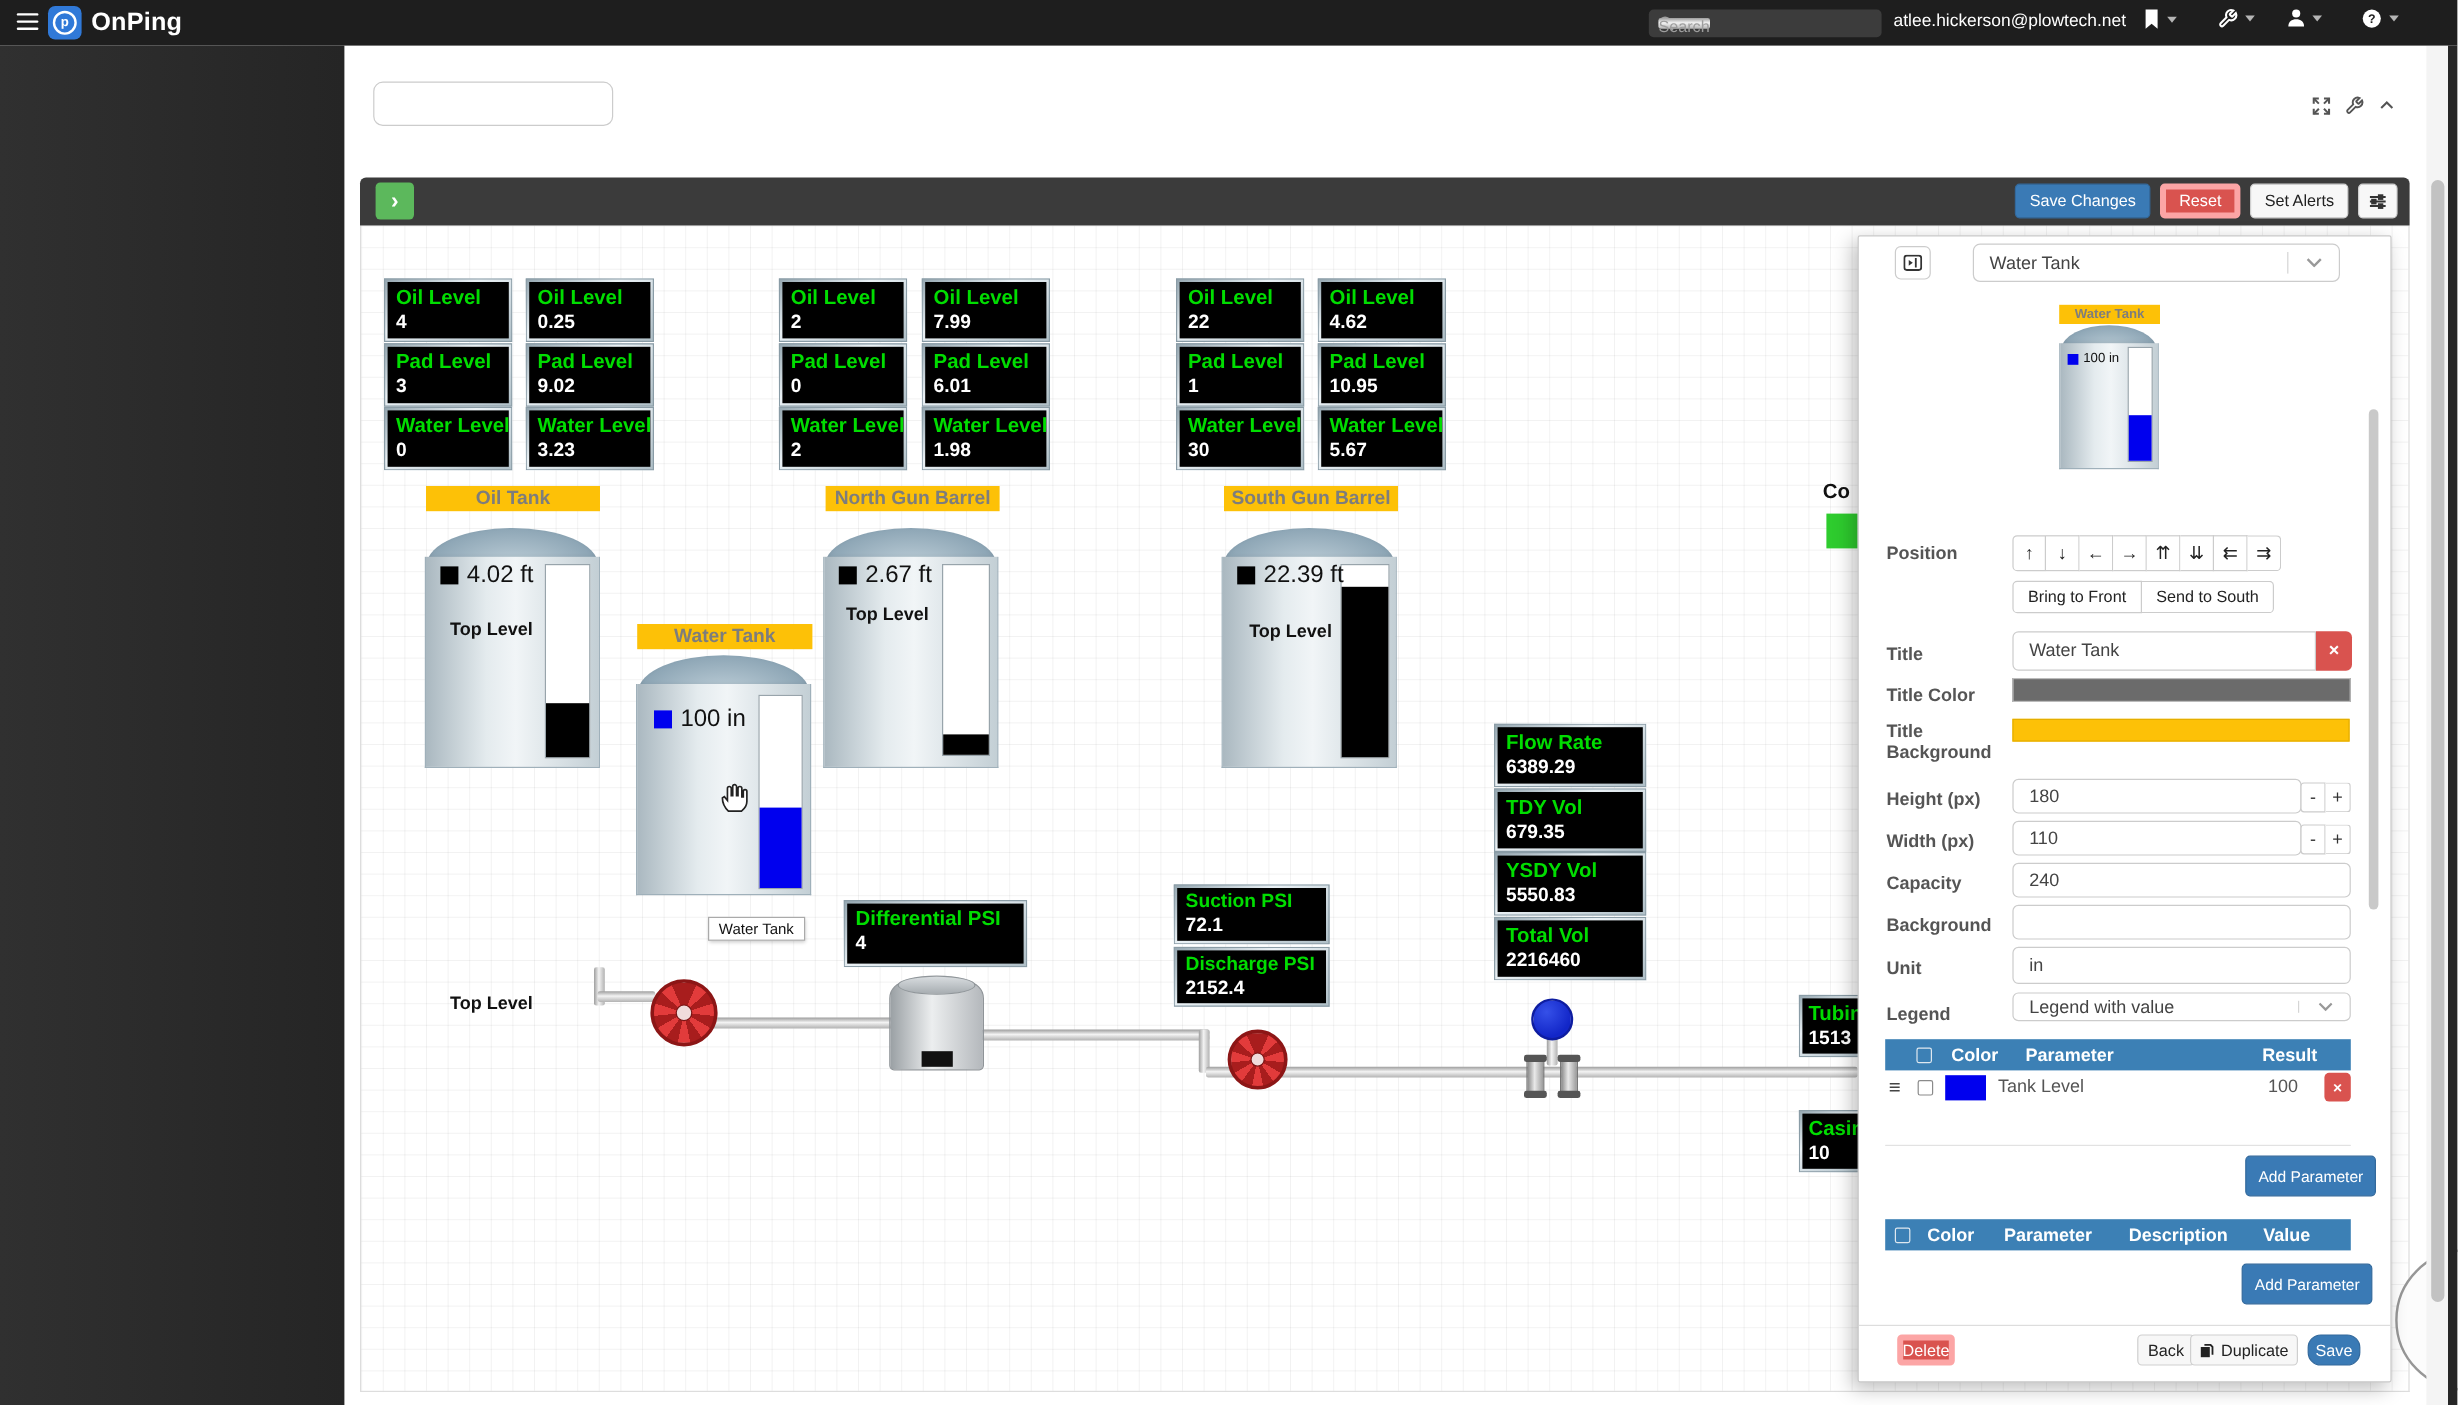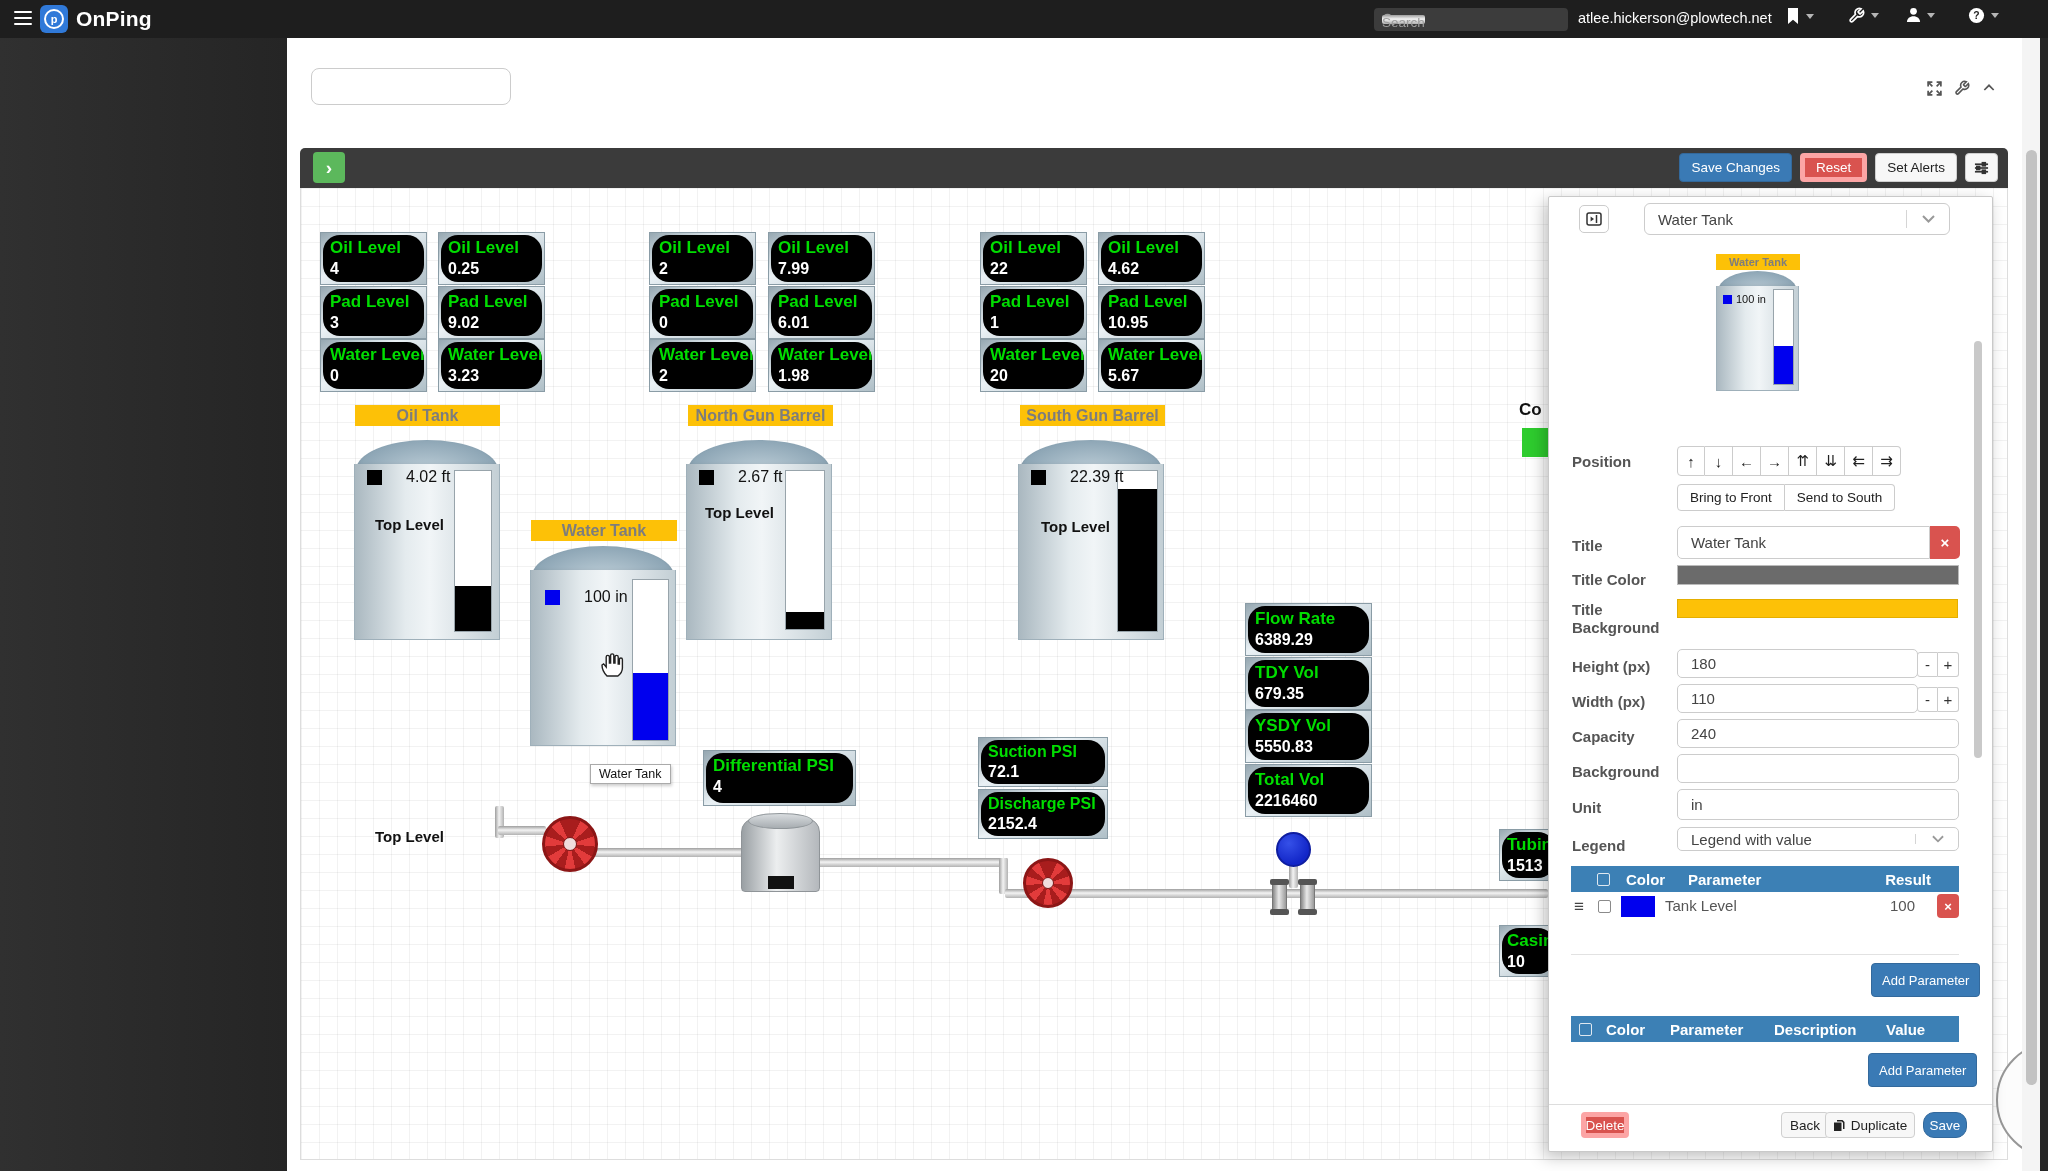--- a/index.html
+++ b/index.html
@@ -45,37 +45,37 @@
 
   
   #canvas{position:absolute;left:300px;top:188px;width:1708px;height:972px;background-color:#fff;
       background-image:linear-gradient(rgba(0,0,0,.05) 1px,transparent 1px),
                        linear-gradient(90deg,rgba(0,0,0,.05) 1px,transparent 1px);
       background-size:18px 18px;border:1px solid #ddd;border-top:none;box-sizing:border-box;z-index:1;}
 
   
   .dp{position:absolute;width:107px;height:53px;padding:3px;box-sizing:border-box;z-index:5;
       background:linear-gradient(150deg,#93a5af,#eaf1f5 40%,#aebec6);box-shadow:inset 0 0 0 1px #8a9ca6;}
-  .dp-in{width:100%;height:100%;background:#000;padding:2px 7px;box-sizing:border-box;overflow:hidden;border-radius:17px;}
+  .dp-in{width:100%;height:100%;background:#000;padding:2px 7px;box-sizing:border-box;overflow:hidden;}
   .dp-l{color:#00dd00;font-weight:bold;font-size:17px;line-height:22px;white-space:nowrap;}
   .dp-v{color:#fff;font-weight:bold;font-size:16px;line-height:20px;white-space:nowrap;}
   .dp.w127{width:127px;}
   .dp.w153{width:153px;height:56px;}
   .dp.w130{width:130px;height:50px;}
   .dp.w130 .dp-l{font-size:16px;line-height:20px;}
   .dp.clip{width:56px;height:52px;padding-left:3px;padding-right:0;}
 
   
   .tank{position:absolute;width:146px;height:200px;z-index:4;}
   .dome{position:absolute;left:2px;right:2px;top:0;height:30px;
         background:radial-gradient(ellipse at 50% 115%,#c2d2db 0%,#8aa3b3 75%);
         border-radius:50% 50% 0 0 / 100% 100% 0 0;box-shadow:inset 0 -4px 5px rgba(0,0,0,.18);}
   .tbody{position:absolute;left:0;right:0;top:24px;bottom:0;border:1px solid #9fb0ba;border-top:none;box-sizing:border-box;
         background:linear-gradient(90deg,#aab8c0,#e4ebee 35%,#f1f5f7 52%,#c3cfd5);}
-  .legend{position:absolute;display:flex;align-items:center;gap:24px;font-size:16px;color:#111;white-space:nowrap;z-index:2;}
+  .legend{position:absolute;display:flex;align-items:center;gap:7px;font-size:20px;color:#111;white-space:nowrap;z-index:2;}
   .sw{width:15px;height:15px;display:inline-block;flex:0 0 auto;}
   .toplevel{position:absolute;font-weight:bold;font-size:15px;color:#111;white-space:nowrap;z-index:2;}
   .gauge{position:absolute;background:#fff;border:1px solid #98a4ab;box-sizing:border-box;}
   .gfill{position:absolute;left:0;right:0;bottom:0;}
   .tank-title{position:absolute;height:21px;background:#fdc107;color:#7d7d7d;font-weight:bold;font-size:16px;
         text-align:center;line-height:21px;z-index:4;white-space:nowrap;overflow:hidden;}
 
   
   .ph{position:absolute;height:9px;background:linear-gradient(180deg,#9e9e9e,#f3f3f3 45%,#b2b2b2);border-radius:2px;z-index:2;}
   .pv{position:absolute;width:9px;background:linear-gradient(90deg,#9e9e9e,#f3f3f3 45%,#b2b2b2);border-radius:2px;z-index:2;}
@@ -343,21 +343,21 @@
   </div>
 <div class="dp" style="left:1098px;top:286px;">
     <div class="dp-in">
       <div class="dp-l">Pad Level</div>
       <div class="dp-v">10.95</div>
     </div>
   </div>
 <div class="dp" style="left:980px;top:339px;">
     <div class="dp-in">
       <div class="dp-l">Water Level</div>
-      <div class="dp-v">20</div>
+      <div class="dp-v">30</div>
     </div>
   </div>
 <div class="dp" style="left:1098px;top:339px;">
     <div class="dp-in">
       <div class="dp-l">Water Level</div>
       <div class="dp-v">5.67</div>
     </div>
   </div>
 
 <div class="tank-title" style="left:355px;top:405px;width:145px;">Oil Tank</div>

